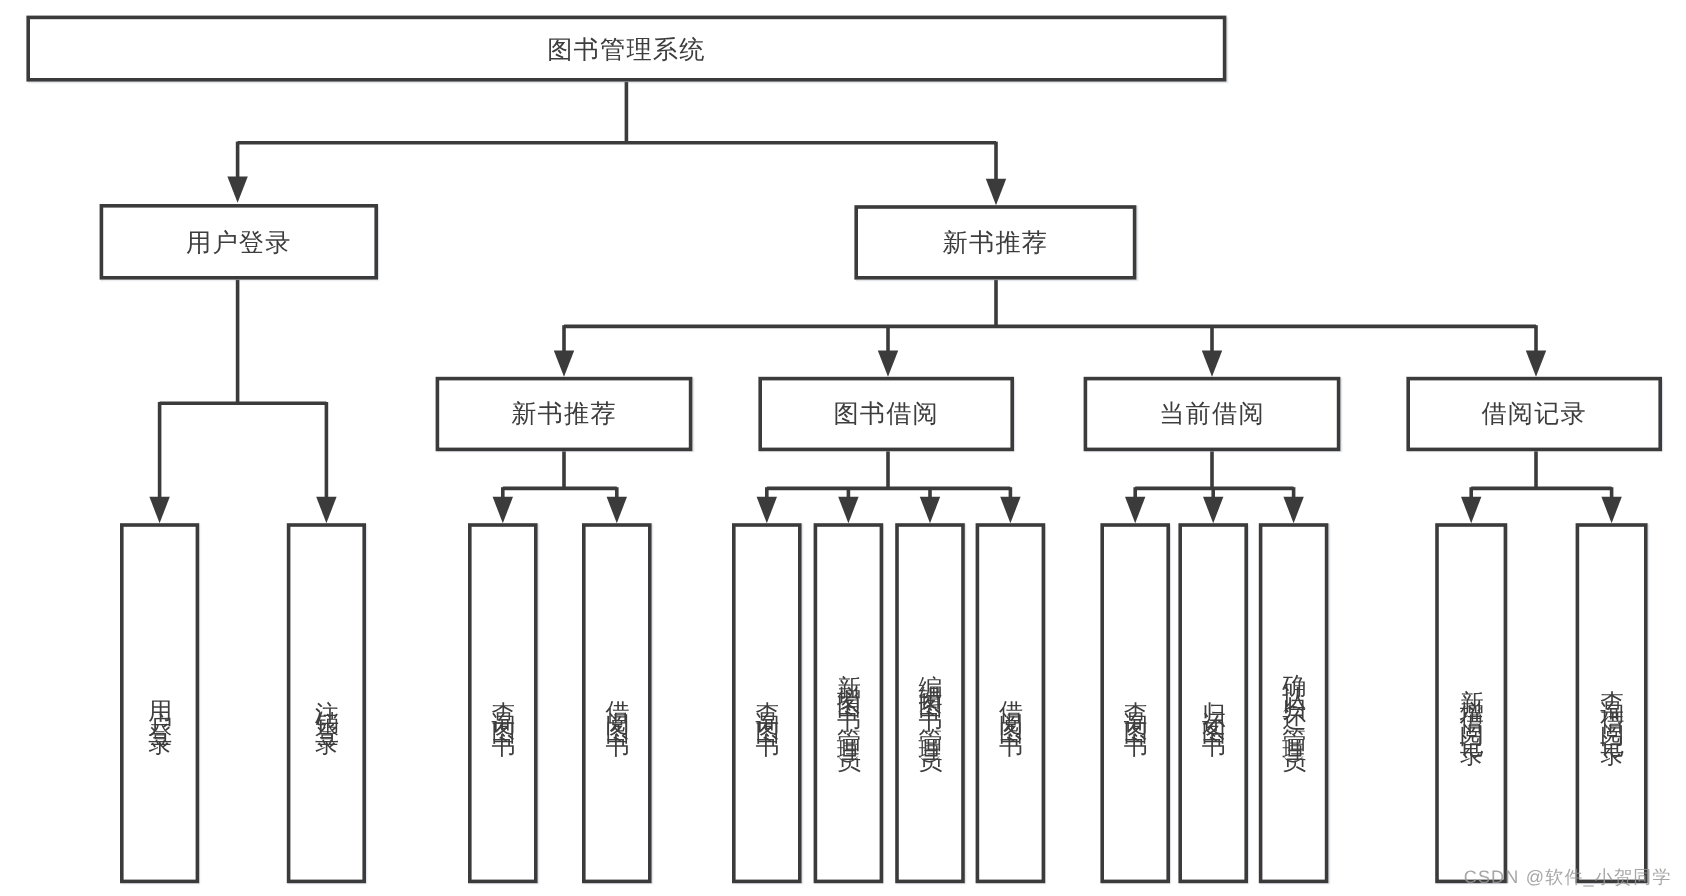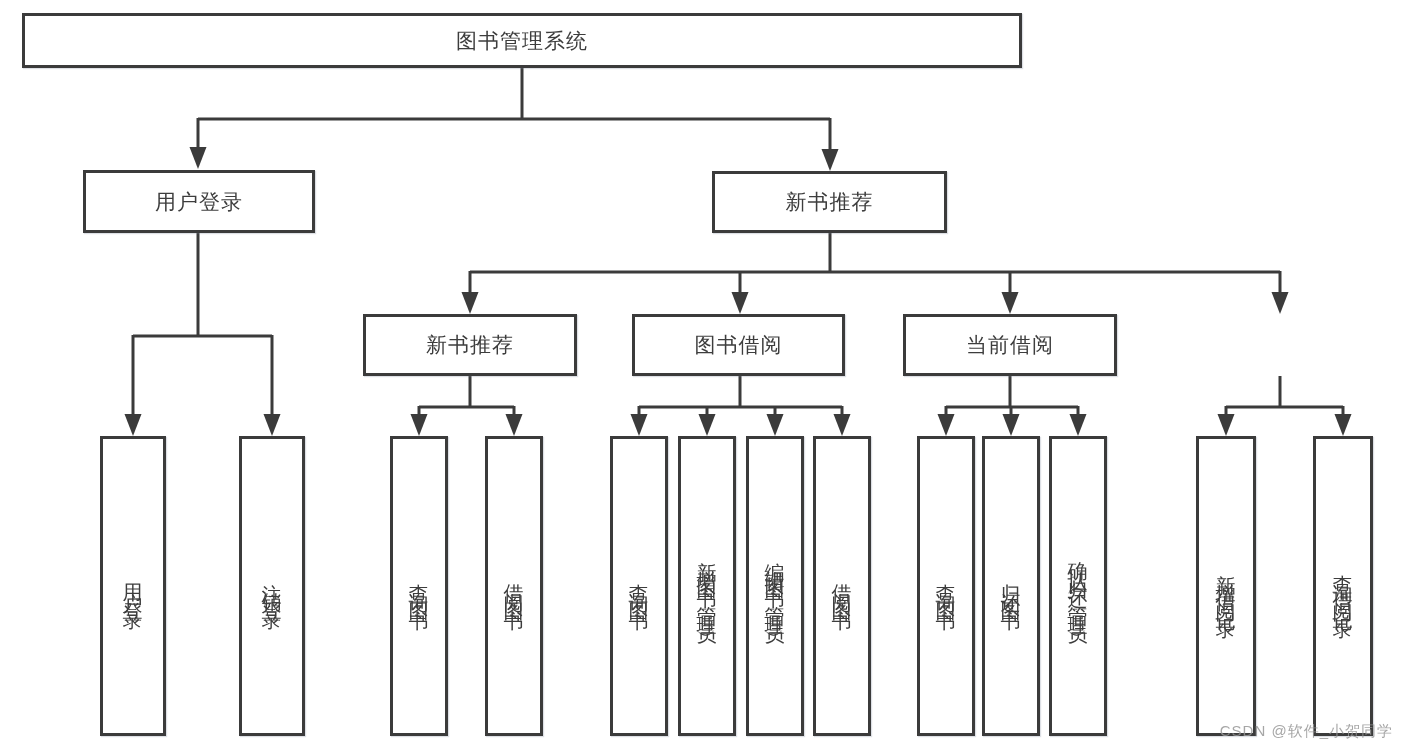--- a/index.html
+++ b/index.html
@@ -142,20 +142,23 @@
 
   <div class="box" style="left:363px; top:314px; width:214px; height:62px;">
     <span>新书推荐</span>
   </div>
   <div class="box" style="left:903px; top:314px; width:214px; height:62px;">
     <span>当前借阅</span>
   </div>
   <div class="box" style="left:632px; top:314px; width:213px; height:62px;">
     <span>图书借阅</span>
   </div>
+  <div class="box" style="left:1172px; top:314px; width:213px; height:62px;">
+    <span>借阅记录</span>
+  </div>
 
   <div class="box lvl4" style="left:100px; width:66px;">
     <span class="vtext">用户登录</span>
   </div>
   <div class="box lvl4" style="left:239px; width:66px;">
     <span class="vtext">注销登录</span>
   </div>
 
   <div class="box lvl4" style="left:390px; width:58px;">
     <span class="vtext">查询图书</span>

